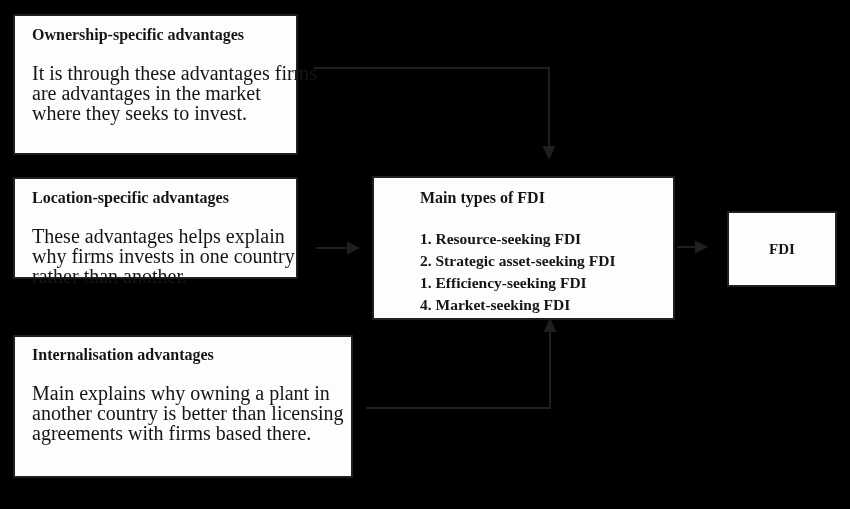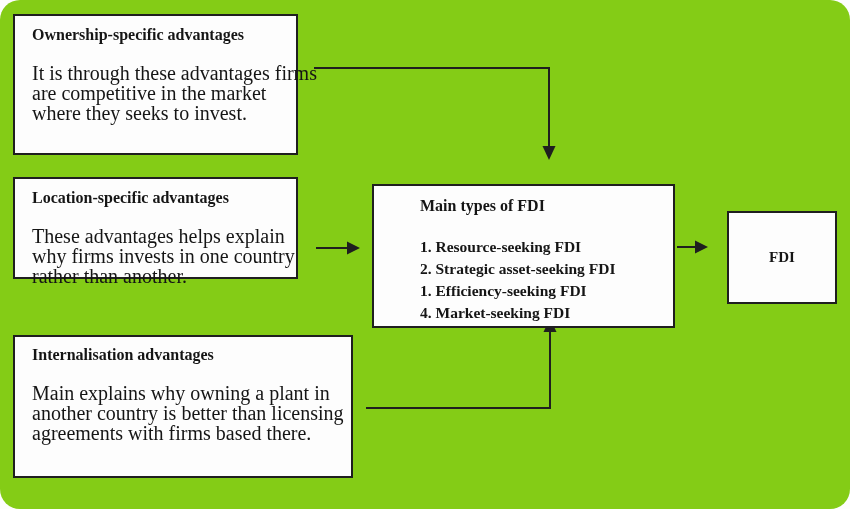--- a/index.html
+++ b/index.html
@@ -5,24 +5,23 @@
   html, body {
     margin: 0;
     padding: 0;
     background: #fdfdfd;
     font-family: "Liberation Serif", serif;
   }
   .canvas {
     position: relative;
     width: 850px;
     height: 509px;
-    background: #84cc16;
+    background: #000000;
     overflow: hidden;
     color: #151515;
-    border-radius: 20px;
   }
   .arrows {
     position: absolute;
     left: 0;
     top: 0;
     pointer-events: none;
   }
   .box {
     position: absolute;
     border: 2px solid #1f1f1f;
@@ -37,31 +36,31 @@
     white-space: nowrap;
   }
   .box-line {
     font-size: 20px;
     line-height: 20px;
     white-space: nowrap;
   }
   .box-ownership      { left: 13px;  top: 14px;  width: 285px; height: 141px; padding: 9px 8px 0 17px; }
   .box-location       { left: 13px;  top: 177px; width: 285px; height: 102px; padding: 9px 8px 0 17px; }
   .box-internalisation{ left: 13px;  top: 335px; width: 340px; height: 143px; padding: 8px 8px 0 17px; }
-  .box-main           { left: 372px; top: 184px; width: 303px; height: 144px; padding: 10px 4px 0 46px; }
+  .box-main           { left: 372px; top: 176px; width: 303px; height: 144px; padding: 10px 4px 0 46px; }
   .box-main .box-title { margin-bottom: 20px; }
   .fdi-item {
     font-size: 15.5px;
     font-weight: bold;
     line-height: 22px;
     white-space: nowrap;
     font-family: Liberation Serif, serif;
   }
   .box-fdi {
-    left: 727px; top: 211px; width: 110px; height: 93px;
+    left: 727px; top: 211px; width: 110px; height: 76px;
     display: flex; align-items: center; justify-content: center;
     font-weight: bold; font-size: 15px;
   }
   .arrow-stroke { stroke: #1f1f1f; stroke-width: 2; fill: none; }
   .arrow-head   { fill: #1f1f1f; stroke: none; }
 </style>
 </head>
 <body>
 
 <div class="canvas">
@@ -85,21 +84,21 @@
 
     <g>
       <path class="arrow-stroke" d="M677,247 H696"></path>
       <polygon class="arrow-head" points="708,247 695,240.5 695,253.5"></polygon>
     </g>
   </svg>
 
   <div class="box box-ownership">
     <div class="box-title">Ownership-specific advantages</div>
     <div class="box-line">It is through these advantages firms</div>
-    <div class="box-line">are competitive in the market</div>
+    <div class="box-line">are advantages in the market</div>
     <div class="box-line">where they seeks to invest.</div>
   </div>
 
   <div class="box box-location">
     <div class="box-title">Location-specific advantages</div>
     <div class="box-line">These advantages helps explain</div>
     <div class="box-line">why firms invests in one country</div>
     <div class="box-line">rather than another.</div>
   </div>
 

